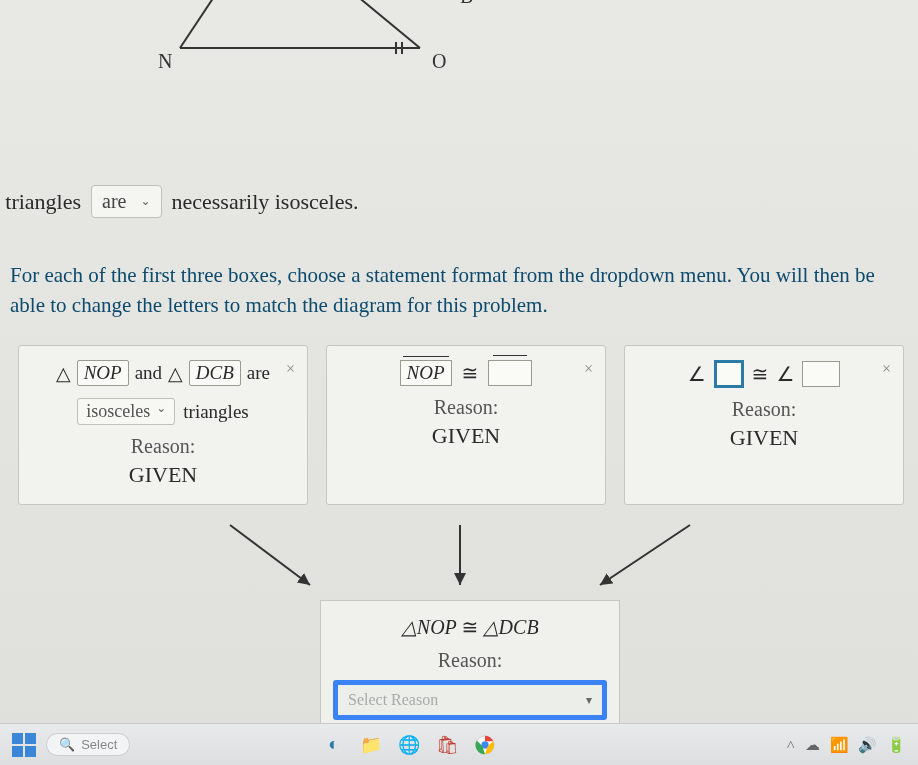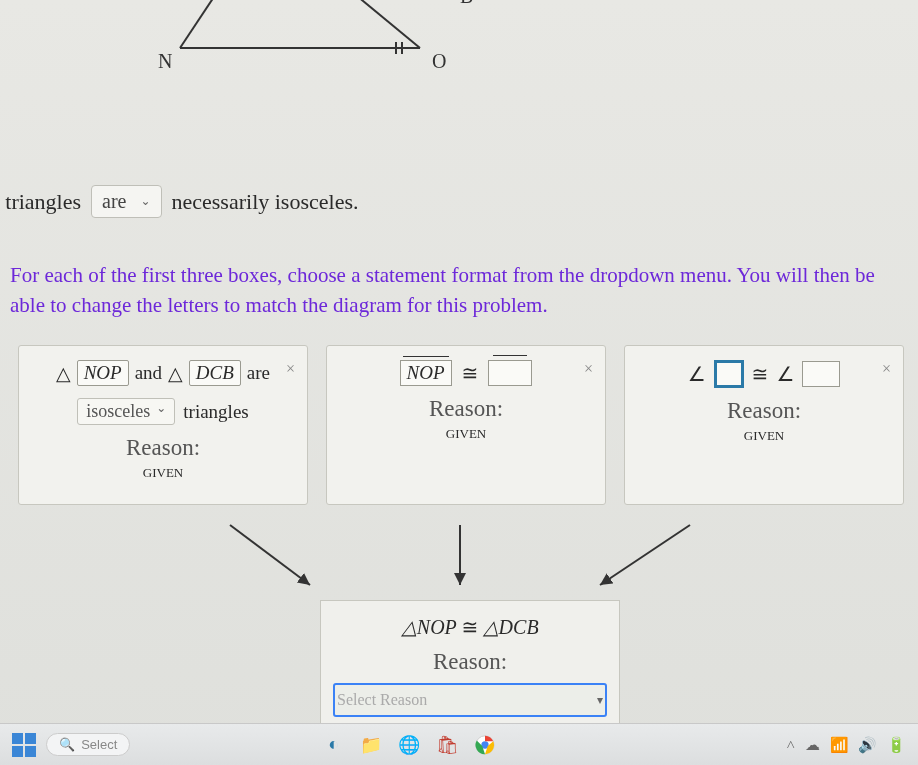--- a/index.html
+++ b/index.html
@@ -43,21 +43,21 @@
     color: #444;
   }
   .chevron { font-size: 12px; color: #666; }
   .instructions {
     position: absolute;
     top: 260px;
     left: 10px;
     right: 20px;
     font-size: 21px;
     line-height: 1.45;
-    color: #6d28d9;
+    color: #0c4a6e;
   }
   .cards-row {
     position: absolute;
     top: 345px;
     left: 18px;
     right: 18px;
     display: flex;
     gap: 18px;
   }
   .card {
@@ -125,22 +125,22 @@
     display: inline-flex;
     align-items: flex-start;
     border: 1px solid #c0c0b8;
     background: #f7f7f3;
     padding: 2px 8px;
     border-radius: 3px;
     gap: 6px;
     font-size: 18px;
     color: #555;
   }
-  .reason-label { margin-top: 10px; font-size: 23px; color: #555; }
-  .reason-value { margin-top: 4px; font-size: 13px; }
+  .reason-label { margin-top: 10px; font-size: 20px; color: #555; }
+  .reason-value { margin-top: 4px; font-size: 22px; }
   .overline-box {
     display: inline-block;
     border: 1px solid #9a9a90;
     padding: 1px 6px;
     font-style: italic;
     background: #fafaf7;
     position: relative;
   }
   .overline-box::before {
     content: "";
@@ -182,23 +182,23 @@
     border-radius: 0;
     padding: 14px 12px;
     text-align: center;
   }
   .conclusion-stmt { font-size: 20px; font-style: italic; }
   .sel-reason-drop {
     margin-top: 8px;
     display: flex;
     align-items: center;
     justify-content: space-between;
-    border: 2px solid #3b82f6;
+    border: 5px solid #3b82f6;
     background: #eceee9;
-    padding: 6px 2px;
+    padding: 6px 10px;
     font-size: 16px;
     color: #aaa;
     border-radius: 3px;
   }
   .taskbar {
     position: absolute;
     bottom: 0; left: 0; right: 0;
     height: 42px;
     background: linear-gradient(180deg, #e8eaeb 0%, #dcdedf 100%);
     border-top: 1px solid #c8c8c8;

